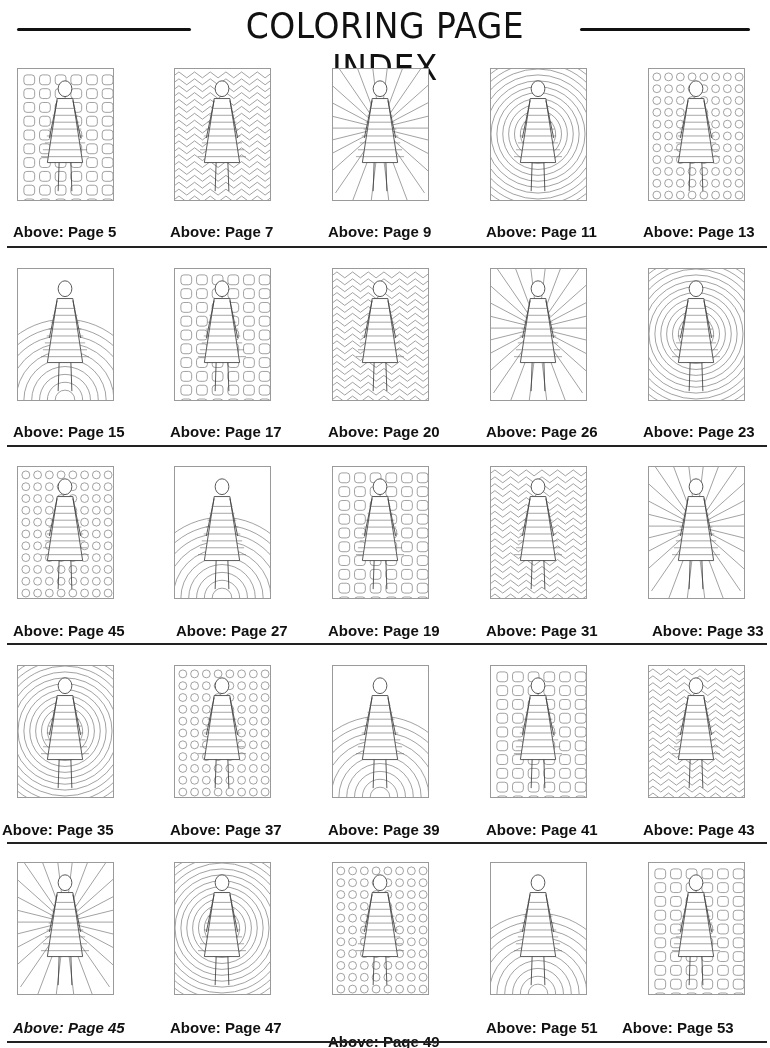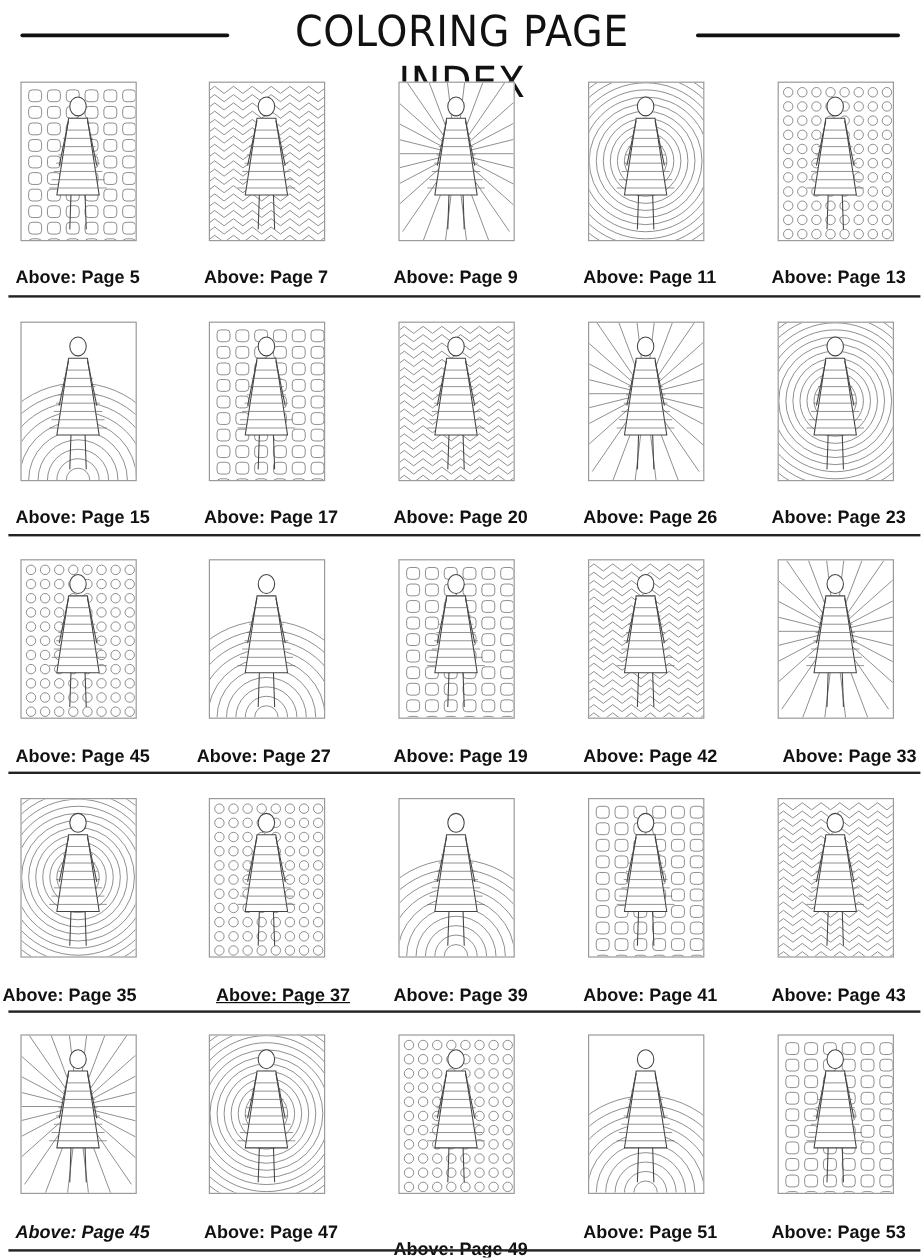--- a/index.html
+++ b/index.html
@@ -752,21 +752,21 @@
           <line x1="35.239999999999995" x2="60.760000000000005" y1="47" y2="47"></line>
           <line x1="33.28" x2="62.72" y1="54" y2="54"></line>
           <line x1="31.32" x2="64.68" y1="61" y2="61"></line>
           <line x1="29.36" x2="66.64" y1="68" y2="68"></line>
           <line x1="27.4" x2="68.6" y1="75" y2="75"></line>
           <line x1="25.439999999999998" x2="70.56" y1="82" y2="82"></line>
           <line x1="23.479999999999997" x2="72.52000000000001" y1="89" y2="89"></line>
         </g>
       </svg>
     </div>
-    <div class="label" style="left: 164px; top: 622px;">Above: Page 27</div>
+    <div class="label" style="left: 176px; top: 622px;">Above: Page 27</div>
     <div class="thumb" style="left: 332px; top: 466px;">
       <svg viewBox="0 0 97 133" preserveAspectRatio="none">
         <g fill="none" stroke="#777" stroke-width="0.7">
           <rect x="6" y="6" width="11" height="10" rx="3"></rect>
           <rect x="22" y="6" width="11" height="10" rx="3"></rect>
           <rect x="38" y="6" width="11" height="10" rx="3"></rect>
           <rect x="54" y="6" width="11" height="10" rx="3"></rect>
           <rect x="70" y="6" width="11" height="10" rx="3"></rect>
           <rect x="86" y="6" width="11" height="10" rx="3"></rect>
           <rect x="6" y="20" width="11" height="10" rx="3"></rect>
@@ -881,21 +881,21 @@
           <line x1="35.239999999999995" x2="60.760000000000005" y1="47" y2="47"></line>
           <line x1="33.28" x2="62.72" y1="54" y2="54"></line>
           <line x1="31.32" x2="64.68" y1="61" y2="61"></line>
           <line x1="29.36" x2="66.64" y1="68" y2="68"></line>
           <line x1="27.4" x2="68.6" y1="75" y2="75"></line>
           <line x1="25.439999999999998" x2="70.56" y1="82" y2="82"></line>
           <line x1="23.479999999999997" x2="72.52000000000001" y1="89" y2="89"></line>
         </g>
       </svg>
     </div>
-    <div class="label" style="left: 486px; top: 622px;">Above: Page 42</div>
+    <div class="label" style="left: 486px; top: 622px;">Above: Page 31</div>
     <div class="thumb" style="left: 648px; top: 466px;">
       <svg viewBox="0 0 97 133" preserveAspectRatio="none">
         <g fill="none" stroke="#777" stroke-width="0.7">
           <line x1="48" y1="60" x2="128" y2="60"></line>
           <line x1="48" y1="60" x2="125.67534539408416" y2="79.14525314300462"></line>
           <line x1="48" y1="60" x2="118.8364820522568" y2="97.17785376350149"></line>
           <line x1="48" y1="60" x2="107.8808598536881" y2="113.04981265926361"></line>
           <line x1="48" y1="60" x2="93.44517973849247" y2="125.83870927149252"></line>
           <line x1="48" y1="60" x2="76.36839096340285" y2="134.80129941483318"></line>
           <line x1="48" y1="60" x2="57.64293442042584" y2="139.41670992784432"></line>
@@ -1085,21 +1085,21 @@
           <line x1="35.239999999999995" x2="60.760000000000005" y1="47" y2="47"></line>
           <line x1="33.28" x2="62.72" y1="54" y2="54"></line>
           <line x1="31.32" x2="64.68" y1="61" y2="61"></line>
           <line x1="29.36" x2="66.64" y1="68" y2="68"></line>
           <line x1="27.4" x2="68.6" y1="75" y2="75"></line>
           <line x1="25.439999999999998" x2="70.56" y1="82" y2="82"></line>
           <line x1="23.479999999999997" x2="72.52000000000001" y1="89" y2="89"></line>
         </g>
       </svg>
     </div>
-    <div class="label" style="left: 180px; top: 821px; text-decoration: underline;">Above: Page 37</div>
+    <div class="label" style="left: 170px; top: 821px;">Above: Page 37</div>
     <div class="thumb" style="left: 332px; top: 665px;">
       <svg viewBox="0 0 97 133" preserveAspectRatio="none">
         <g fill="none" stroke="#777" stroke-width="0.7">
           <path d="M38 133 A10 10 0 0 1 58 133"></path>
           <path d="M30 133 A18 18 0 0 1 66 133"></path>
           <path d="M22 133 A26 26 0 0 1 74 133"></path>
           <path d="M14 133 A34 34 0 0 1 82 133"></path>
           <path d="M6 133 A42 42 0 0 1 90 133"></path>
           <path d="M-2 133 A50 50 0 0 1 98 133"></path>
           <path d="M-10 133 A58 58 0 0 1 106 133"></path>
@@ -1573,15 +1573,15 @@
           <line x1="35.239999999999995" x2="60.760000000000005" y1="47" y2="47"></line>
           <line x1="33.28" x2="62.72" y1="54" y2="54"></line>
           <line x1="31.32" x2="64.68" y1="61" y2="61"></line>
           <line x1="29.36" x2="66.64" y1="68" y2="68"></line>
           <line x1="27.4" x2="68.6" y1="75" y2="75"></line>
           <line x1="25.439999999999998" x2="70.56" y1="82" y2="82"></line>
           <line x1="23.479999999999997" x2="72.52000000000001" y1="89" y2="89"></line>
         </g>
       </svg>
     </div>
-    <div class="label" style="left: 643px; top: 1019px;">Above: Page 53</div>
+    <div class="label" style="left: 622px; top: 1019px;">Above: Page 53</div>
     <div class="sep" style="top: 1041px;"></div>
   </div>
 
 </body></html>

